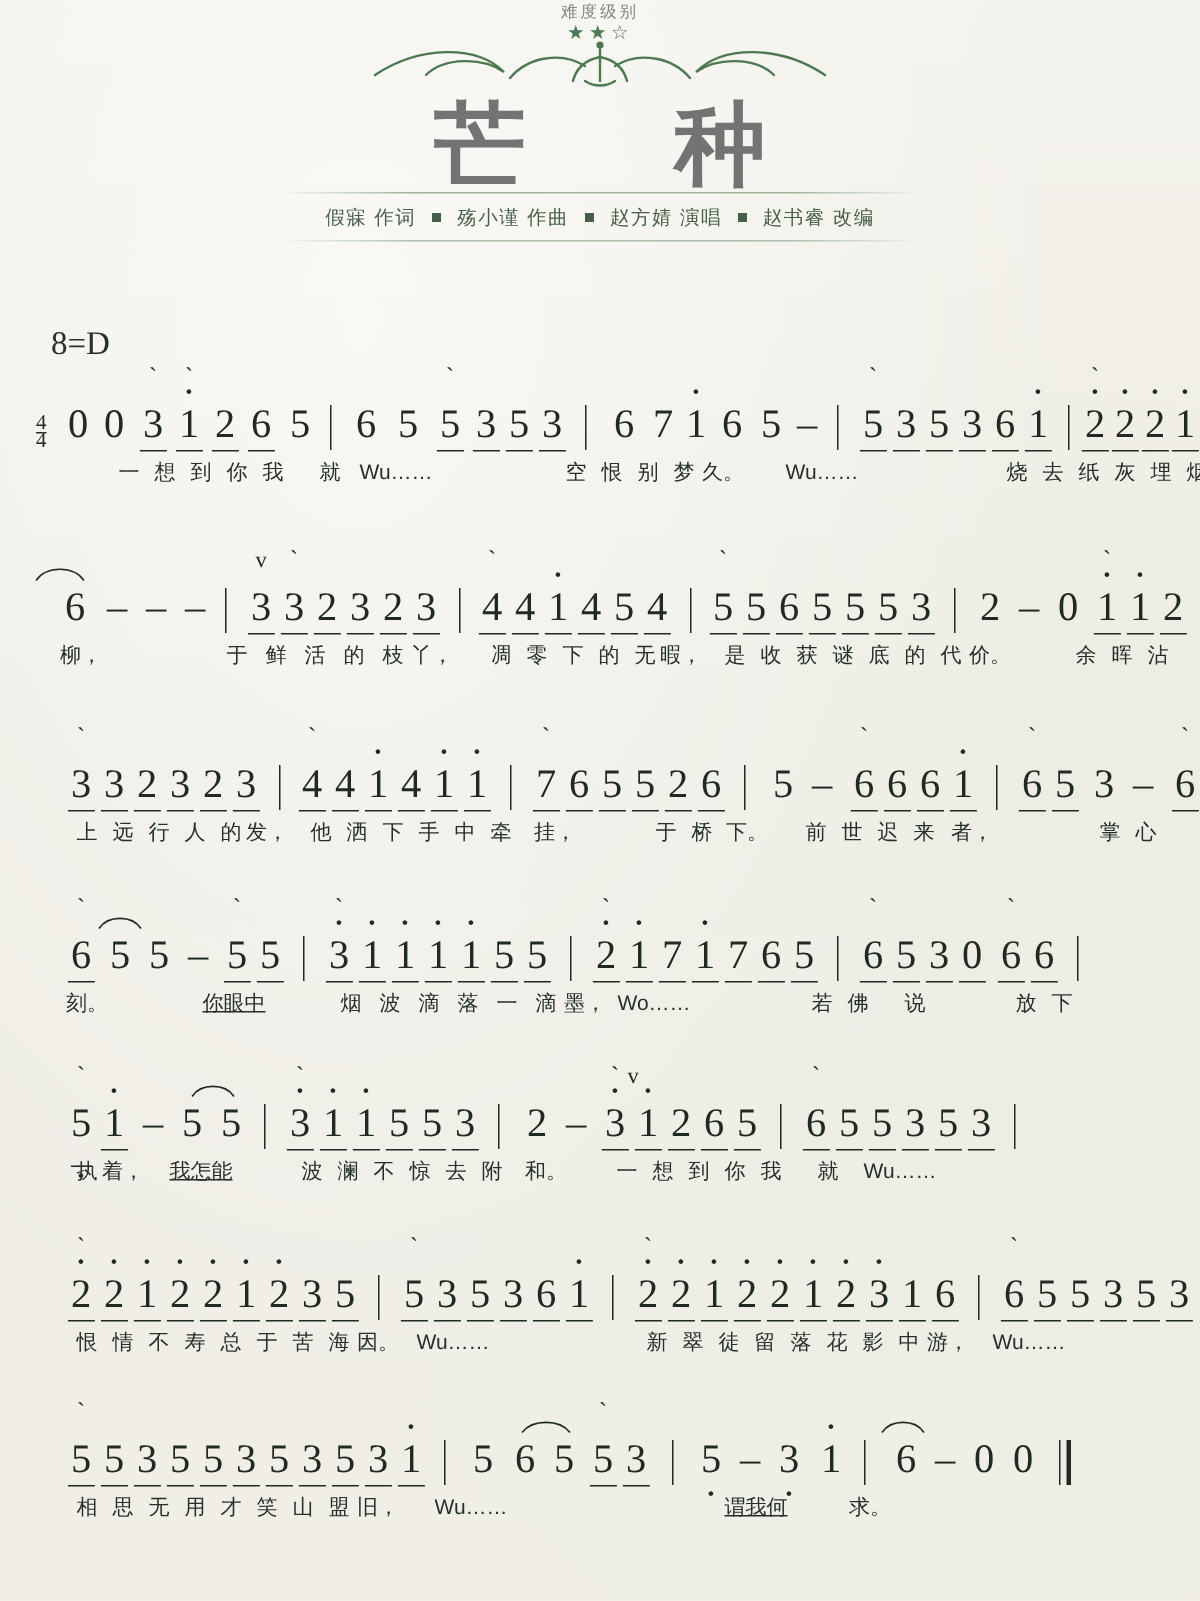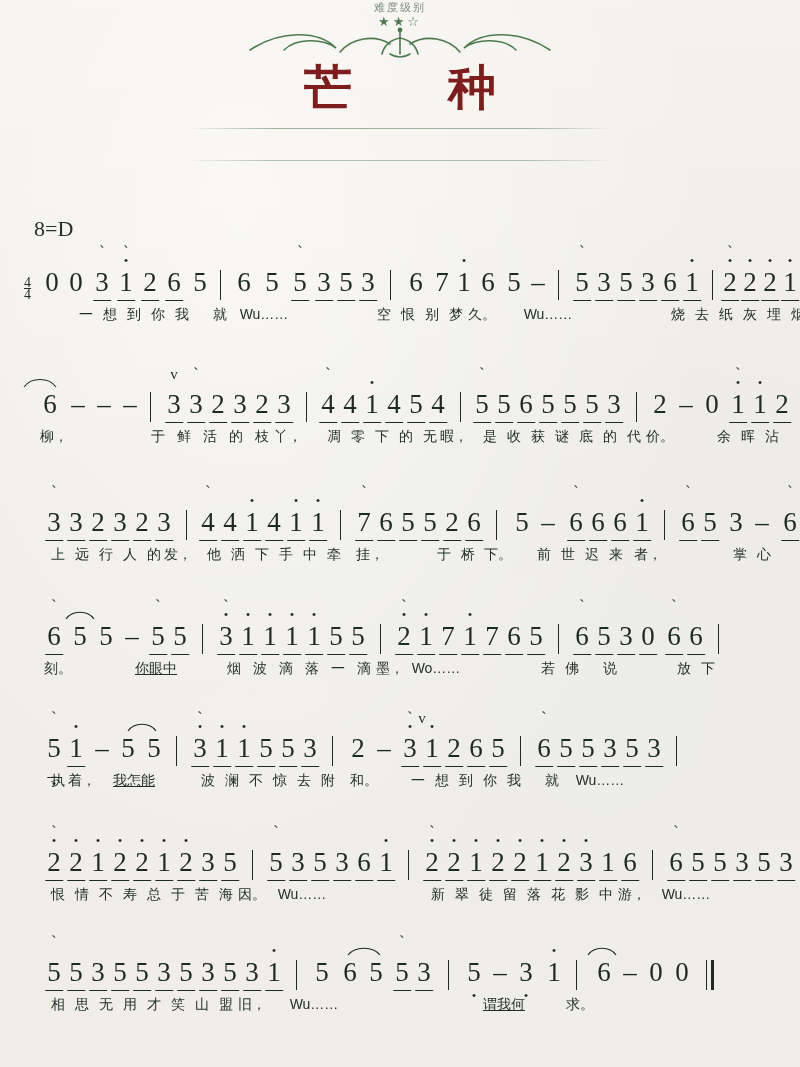--- a/index.html
+++ b/index.html
@@ -59,24 +59,24 @@
     text-align: center;
     color: #4b7a4f;
   }
   .ornament svg { display: inline-block; }
 
   .title {
     position: absolute;
     top: 56px;
     left: 0; right: 0;
     text-align: center;
-    font-size: 48px;
+    font-size: 61px;
     letter-spacing: 42px;
     text-indent: 42px;
-    color: #7f1d1d;
+    color: #737373;
     font-family: "Liberation Serif", serif;
     font-weight: bold;
   }
   .title-rule {
     position: absolute;
     top: 128px;
     left: 186px;
     width: 428px;
     height: 1px;
     background: linear-gradient(90deg, rgba(120,150,120,0) 0%, rgba(90,125,92,0.55) 20%, rgba(90,125,92,0.55) 80%, rgba(120,150,120,0) 100%);
@@ -259,20 +259,33 @@
         <path d="M160 14 C 170 16, 176 22, 178 30"></path>
         <path d="M150 30 C 156 34, 164 34, 170 30"></path>
       </g>
       <circle cx="160" cy="6" r="2.4" fill="#4b7a4f"></circle>
     </svg>
   </div>
 
   <div class="title">芒 种</div>
   <div class="title-rule"></div>
 
+  <div class="credits">
+    <span>假寐</span>
+    <span>作词</span>
+    <span class="sep"></span>
+    <span>殇小谨</span>
+    <span>作曲</span>
+    <span class="sep"></span>
+    <span>赵方婧</span>
+    <span>演唱</span>
+    <span class="sep"></span>
+    <span>赵书睿</span>
+    <span>改编</span>
+  </div>
   <div class="credits-rule"></div>
 
   <div class="keysig">8=D</div>
 
   <div class="system" style="top:248px;">
     <div class="noterow">
       <div class="timesig">
         <span class="num">4</span>
         <span class="den">4</span>
       </div>

